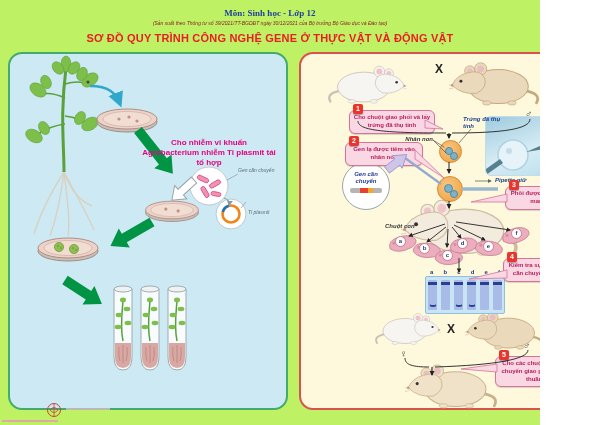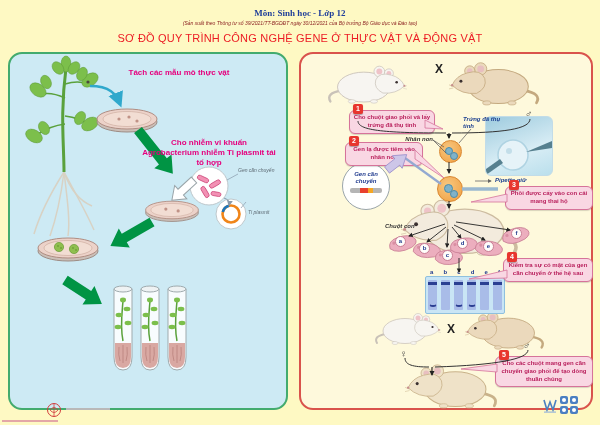--- a/index.html
+++ b/index.html
@@ -1,24 +1,24 @@
 <!DOCTYPE html>
 <html><head>
 <meta charset="utf-8">
 <style>
   html,body{margin:0;padding:0;background:#fff;}
-  .page{position:relative;width:600px;height:425px;background:#fef9c3;overflow:hidden;
+  .page{position:relative;width:540px;height:425px;background:#bef264;overflow:hidden;
         font-family:"Liberation Sans",sans-serif;}
   .abs{position:absolute;}
   
   .hdr-subject{left:0;right:0;top:8px;text-align:center;color:#21409A;font-weight:bold;
                font-size:9px;font-family:"Liberation Serif",serif;}
   .hdr-reg{left:0;right:0;top:20px;text-align:center;color:#8B2020;font-style:italic;
            font-size:5px;}
-  .hdr-title{left:0;right:0;top:32px;text-align:center;color:#EC1C24;font-weight:normal;
+  .hdr-title{left:0;right:0;top:32px;text-align:center;color:#EC1C24;font-weight:bold;
              font-size:11px;letter-spacing:.2px;}
   
   .panel-plant{left:8px;top:52px;width:276px;height:354px;background:#CDEAF4;
                border:2px solid #43AB6E;border-radius:14px;}
   .panel-animal{left:299px;top:52px;width:290px;height:354px;background:#FEF9DC;
                 border:2px solid #D9534C;border-radius:14px;}
   .panel-plant,.panel-animal{position:absolute;}
   
   .plabel{color:#E5007D;font-weight:bold;font-size:8px;line-height:1.25;text-align:center;}
   .tiny-it{font-size:5px;color:#5E6B74;font-style:italic;line-height:1.1;}
@@ -213,21 +213,20 @@
 
       <g transform="translate(55,226) rotate(33)">
         <polygon points="0,-5 28,-5 28,-11 44,0 28,11 28,5 0,5" fill="#009444"></polygon>
       </g>
 
       <use href="#sym-tube" x="100" y="231"></use>
       <use href="#sym-tube" x="127" y="231"></use>
       <use href="#sym-tube" x="154" y="231"></use>
     </svg>
 
-    <div class="abs plabel" style="left:94px;top:14px;width:150px">Tách các mẫu mô thực vật</div>
     <div class="abs plabel" style="left:132px;top:84px;width:134px">Cho nhiễm vi khuẩn Agrobacterium nhiễm Ti plasmit tái tổ hợp</div>
     <div class="abs tiny-it" style="left:228px;top:114px;width:44px">Gen cần chuyển</div>
     <div class="abs tiny-it" style="left:238px;top:156px;width:36px">Ti plasmit</div>
   </div>
 
   <div class="panel-animal">
 
     <svg class="abs flip" style="left:22px;top:8px" width="84" height="43" viewBox="0 0 140 72">
       <use href="#sym-mouse" style="--mb:#F7F5F1;--ms:#C9C2B8;--me:#EFC3C8"></use>
       </svg>

